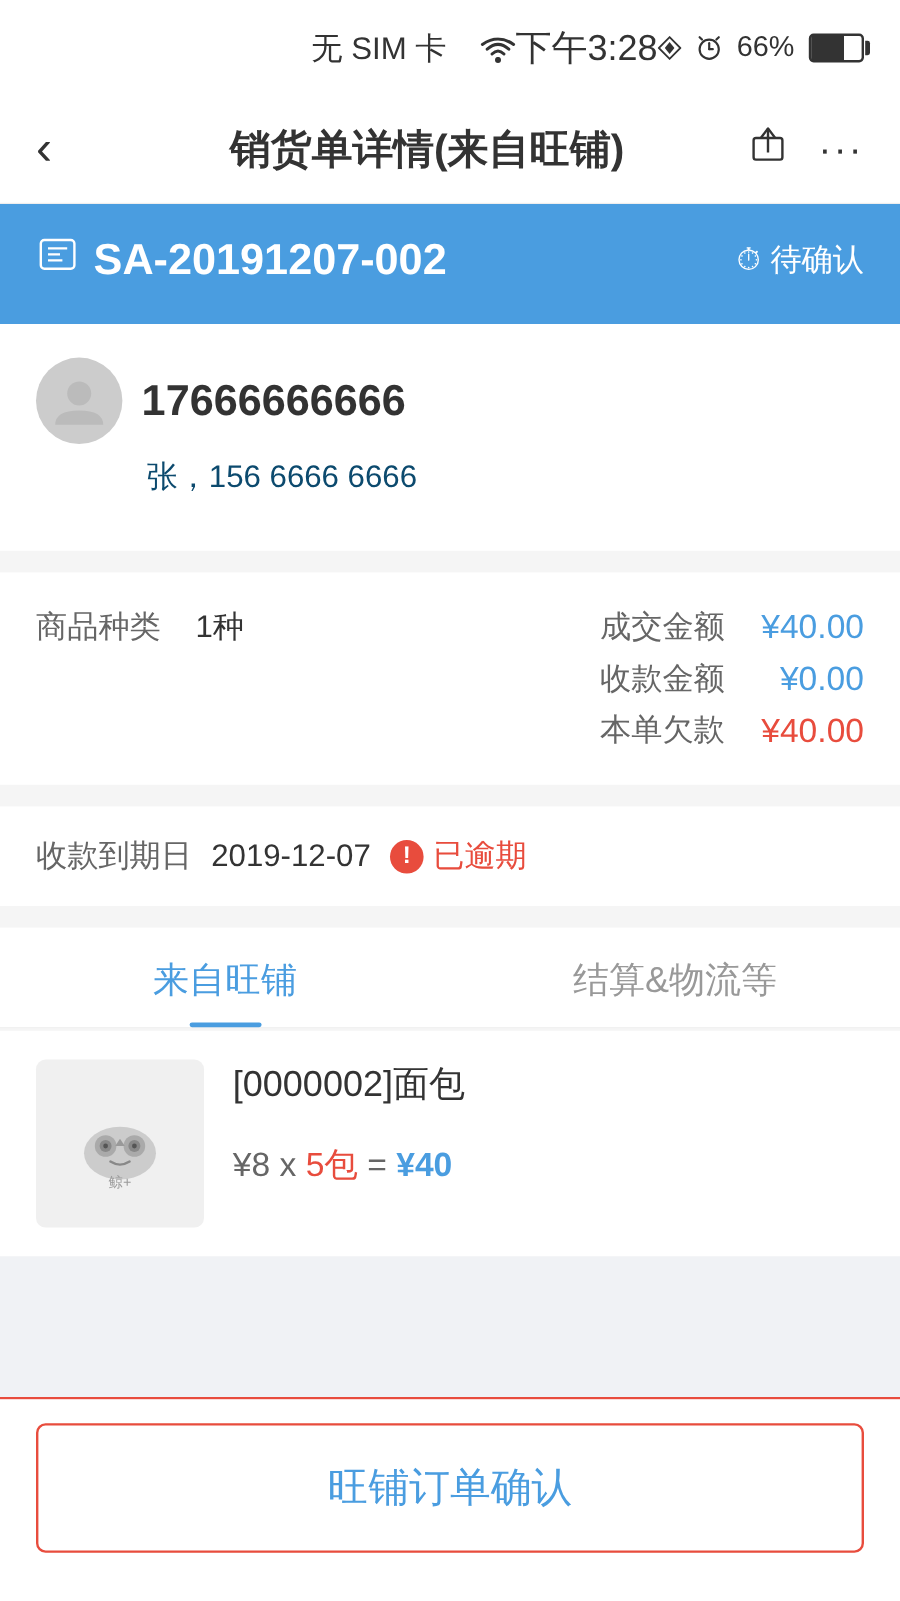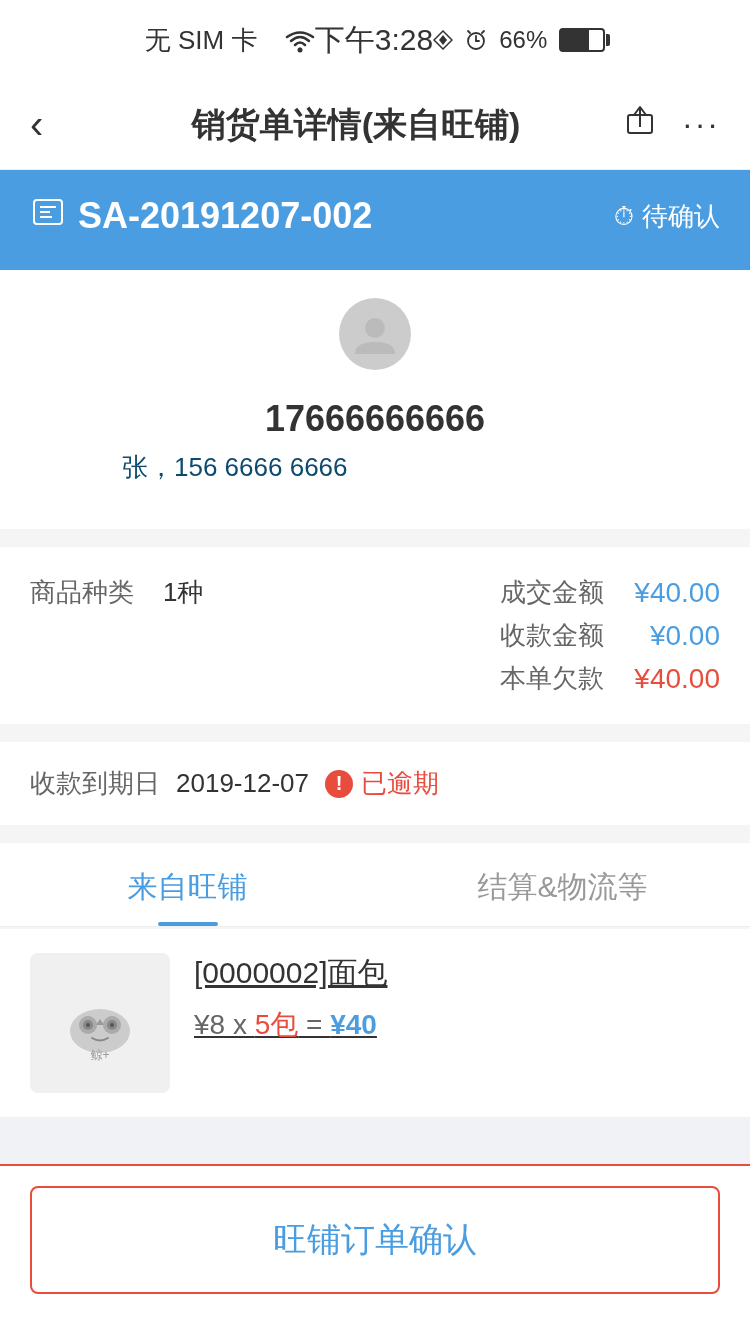--- a/index.html
+++ b/index.html
@@ -10,21 +10,21 @@
       font-family: -apple-system, "PingFang SC", "Helvetica Neue", Arial, sans-serif;
       background: #f5f5f5;
       font-size: 28px;
       color: #333;
     }
 
     
     .status-bar {
       background: #fff;
       display: flex;
-      justify-content: center;
+      justify-content: flex-end;
       align-items: center;
       padding: 0 30px;
       height: 80px;
     }
     .status-left {
       font-size: 26px;
       color: #333;
       font-weight: 500;
     }
     .status-center {
@@ -130,23 +130,22 @@
 
     
     .customer-card {
       background: #fff;
       padding: 28px 30px;
       margin-bottom: 18px;
     }
     .customer-row {
       display: flex;
       align-items: center;
-      gap: 28px;
+      gap: 16px;
       margin-bottom: 10px;
-      flex-direction: column;
     }
     .avatar {
       width: 72px;
       height: 72px;
       border-radius: 50%;
       background: #ccc;
       display: flex;
       align-items: center;
       justify-content: center;
       flex-shrink: 0;
@@ -307,22 +306,21 @@
       display: flex;
       align-items: center;
       justify-content: center;
       flex-shrink: 0;
       overflow: hidden;
     }
     .product-info {
       flex: 1;
       display: flex;
       flex-direction: column;
-      gap: 12px;
-      text-decoration: underline;
+      gap: 28px;
     }
     .product-name {
       font-size: 30px;
       color: #333;
       font-weight: 500;
     }
     .product-price-row {
       font-size: 28px;
       color: #666;
     }

